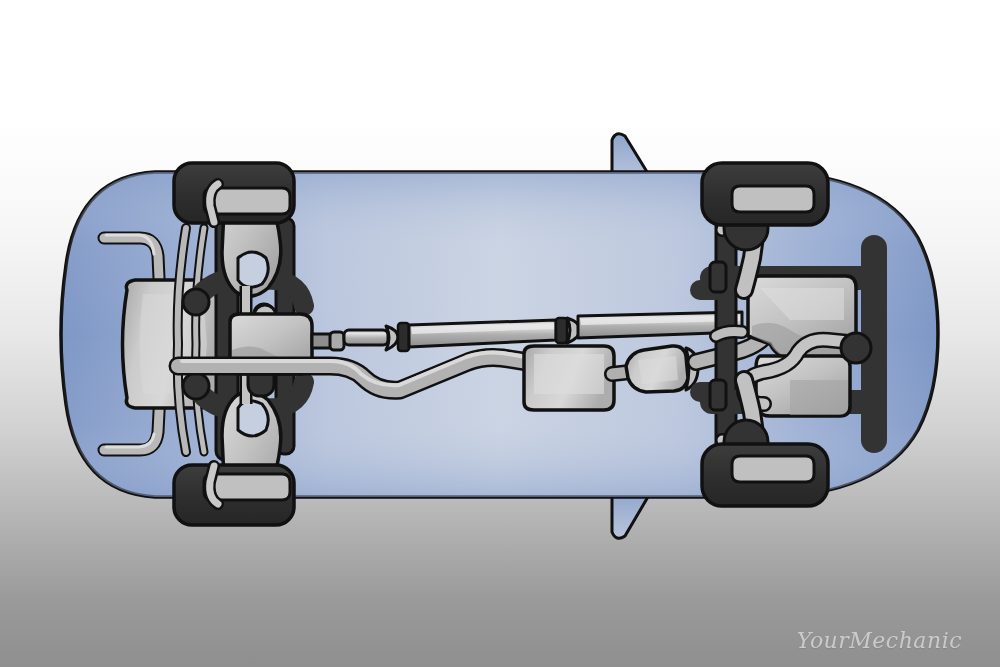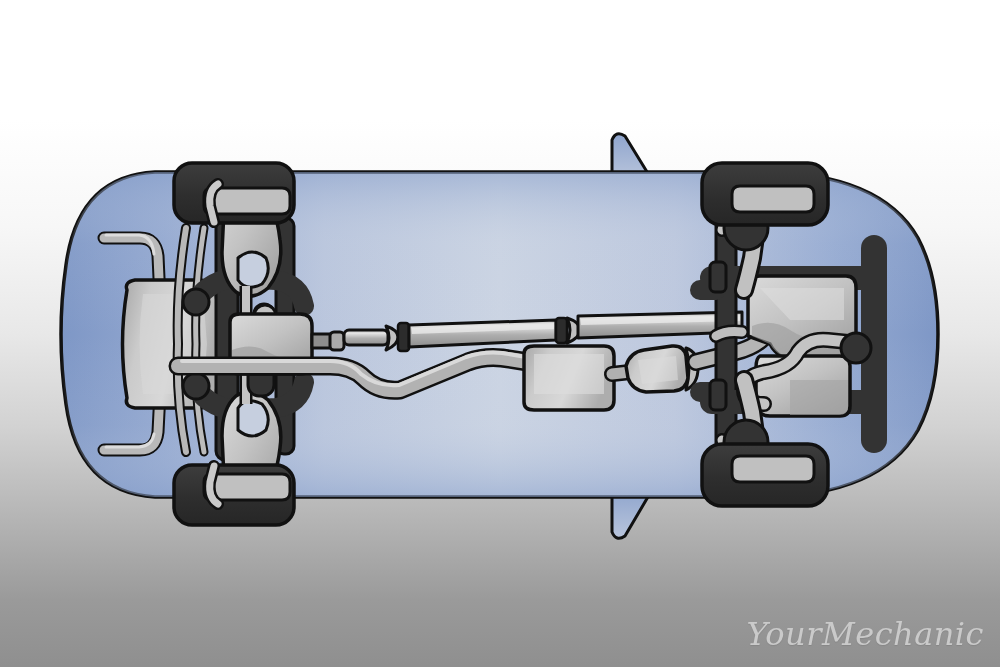--- a/index.html
+++ b/index.html
@@ -26,25 +26,25 @@
         #8f8f8f 100%);
   }
   #scene > svg {
     position: absolute;
     top: 0;
     left: 0;
     display: block;
   }
   .watermark {
     position: absolute;
-    right: 16px;
+    right: 38px;
     bottom: 14px;
     font-family: "DejaVu Serif", serif;
     font-style: italic;
-    font-size: 32px;
+    font-size: 22px;
     letter-spacing: 0.5px;
     color: #cfcfcf;
     opacity: 0.93;
     user-select: none;
     white-space: nowrap;
     text-shadow: 0 1px 1px rgba(90,90,90,0.25);
   }
 </style>
 </head>
 <body>

